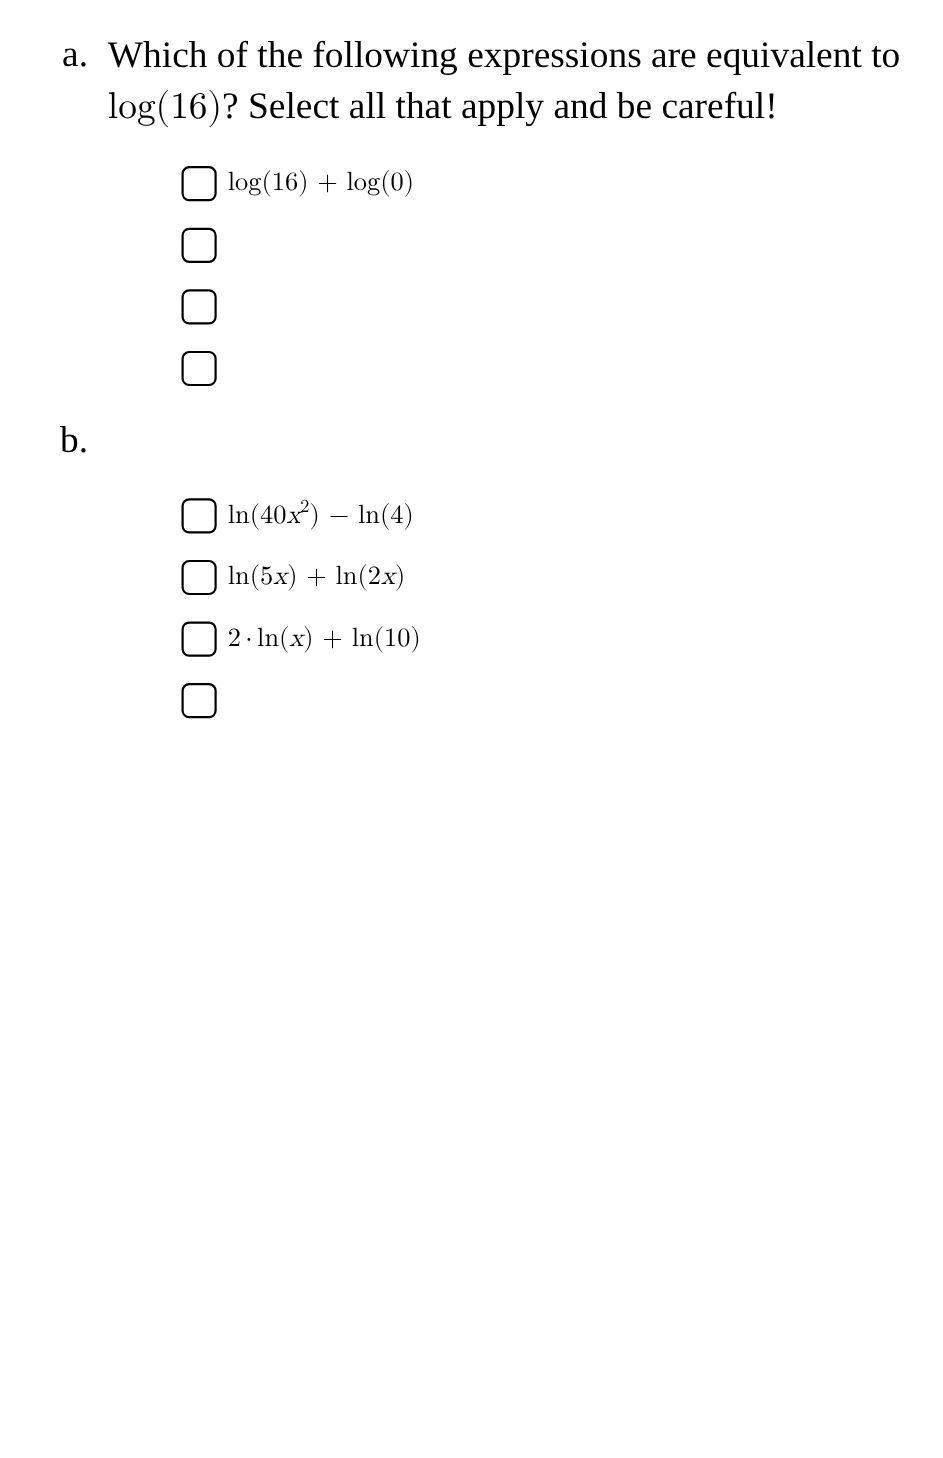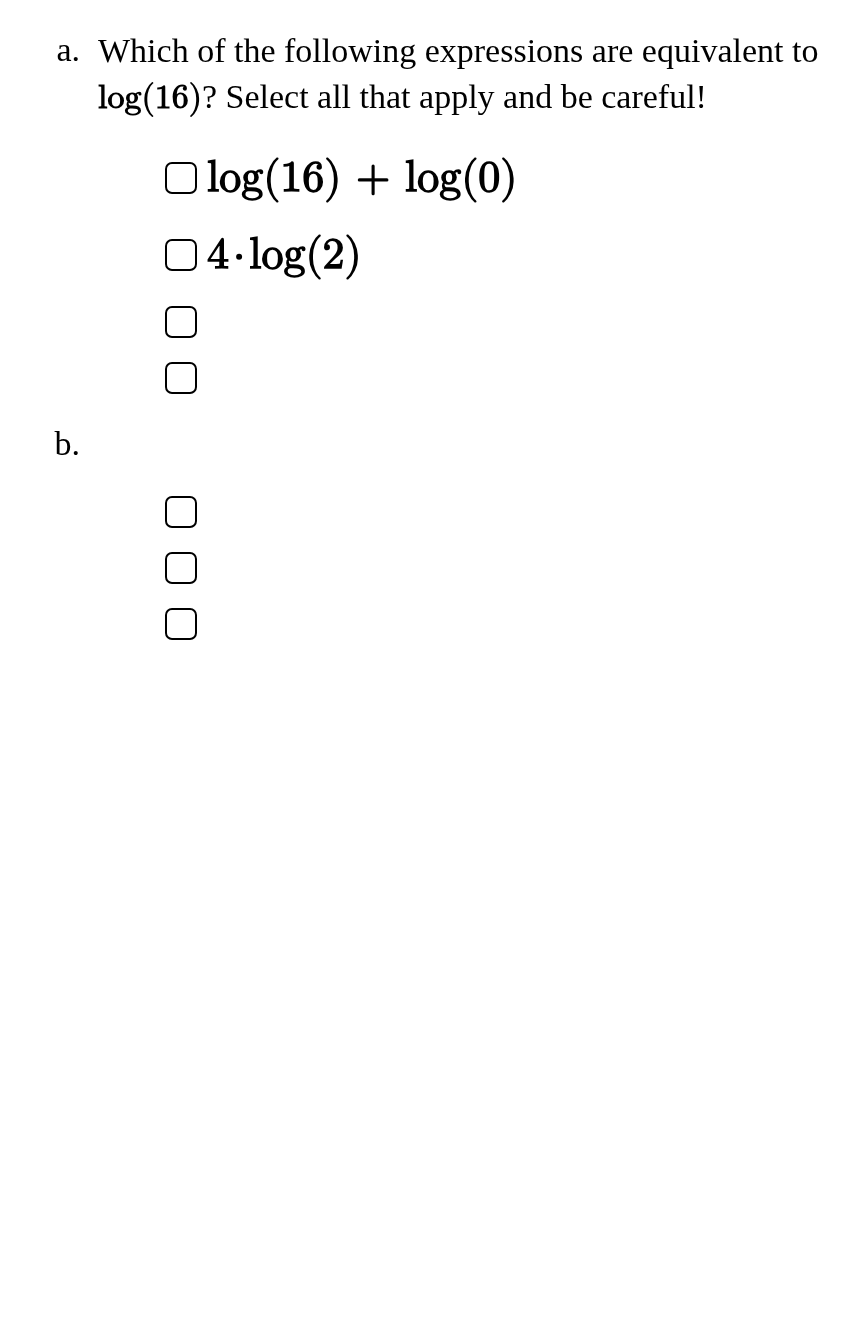--- a/index.html
+++ b/index.html
@@ -35,34 +35,33 @@
     flex: 1;
   }
   .options {
     margin-top: 30px;
     margin-left: 155px;
   }
   .option {
     display: flex;
     align-items: center;
     margin-bottom: 24px;
-    font-size: 44px;
+    font-size: 24px;
   }
   .checkbox {
     width: 28px;
     height: 28px;
     border: 2.5px solid #000;
     border-radius: 7px;
     margin-right: 10px;
     flex: 0 0 28px;
   }
   .math {
     font-family: "Latin Modern Math", "STIX Two Math", "Cambria Math", "Times New Roman", serif;
     white-space: nowrap;
-    font-weight: bold;
   }
   .math .fn { font-style: normal; }
   .math .var { font-style: italic; }
   sup {
     font-size: 0.7em;
     vertical-align: 0.55em;
     line-height: 0;
   }
   .dot { padding: 0 4px; }
 </style>
@@ -76,41 +75,46 @@
       <div class="q-letter">a.</div>
       <div class="q-text">Which of the following expressions are equivalent to <span class="math"><span class="fn">log</span>(16)</span>? Select all that apply and be careful!</div>
     </div>
     <div class="options">
       <div class="option">
         <div class="checkbox"></div>
         <span class="math"><span class="fn">log</span>(16) + <span class="fn">log</span>(0)</span>
       </div>
       <div class="option">
         <div class="checkbox"></div>
-        <span class="math">4<span class="dot">⋅</span><span class="fn">log</span>(2)</span>
       </div>
       <div class="option">
         <div class="checkbox"></div>
       </div>
       <div class="option">
         <div class="checkbox"></div>
       </div>
     </div>
   </div>
 
   <div class="question">
     <div class="q-row">
       <div class="q-letter">b.</div>
     </div>
     <div class="options">
       <div class="option">
         <div class="checkbox"></div>
+        <span class="math"><span class="fn">ln</span>(40<span class="var">x</span><sup>2</sup>) − <span class="fn">ln</span>(4)</span>
       </div>
       <div class="option">
         <div class="checkbox"></div>
+        <span class="math"><span class="fn">ln</span>(5<span class="var">x</span>) + <span class="fn">ln</span>(2<span class="var">x</span>)</span>
+      </div>
+      <div class="option">
+        <div class="checkbox"></div>
+        <span class="math">2<span class="dot">⋅</span><span class="fn">ln</span>(<span class="var">x</span>) + <span class="fn">ln</span>(10)</span>
       </div>
       <div class="option">
         <div class="checkbox"></div>
       </div>
     </div>
   </div>
 
 </div>
 
 </body></html>

